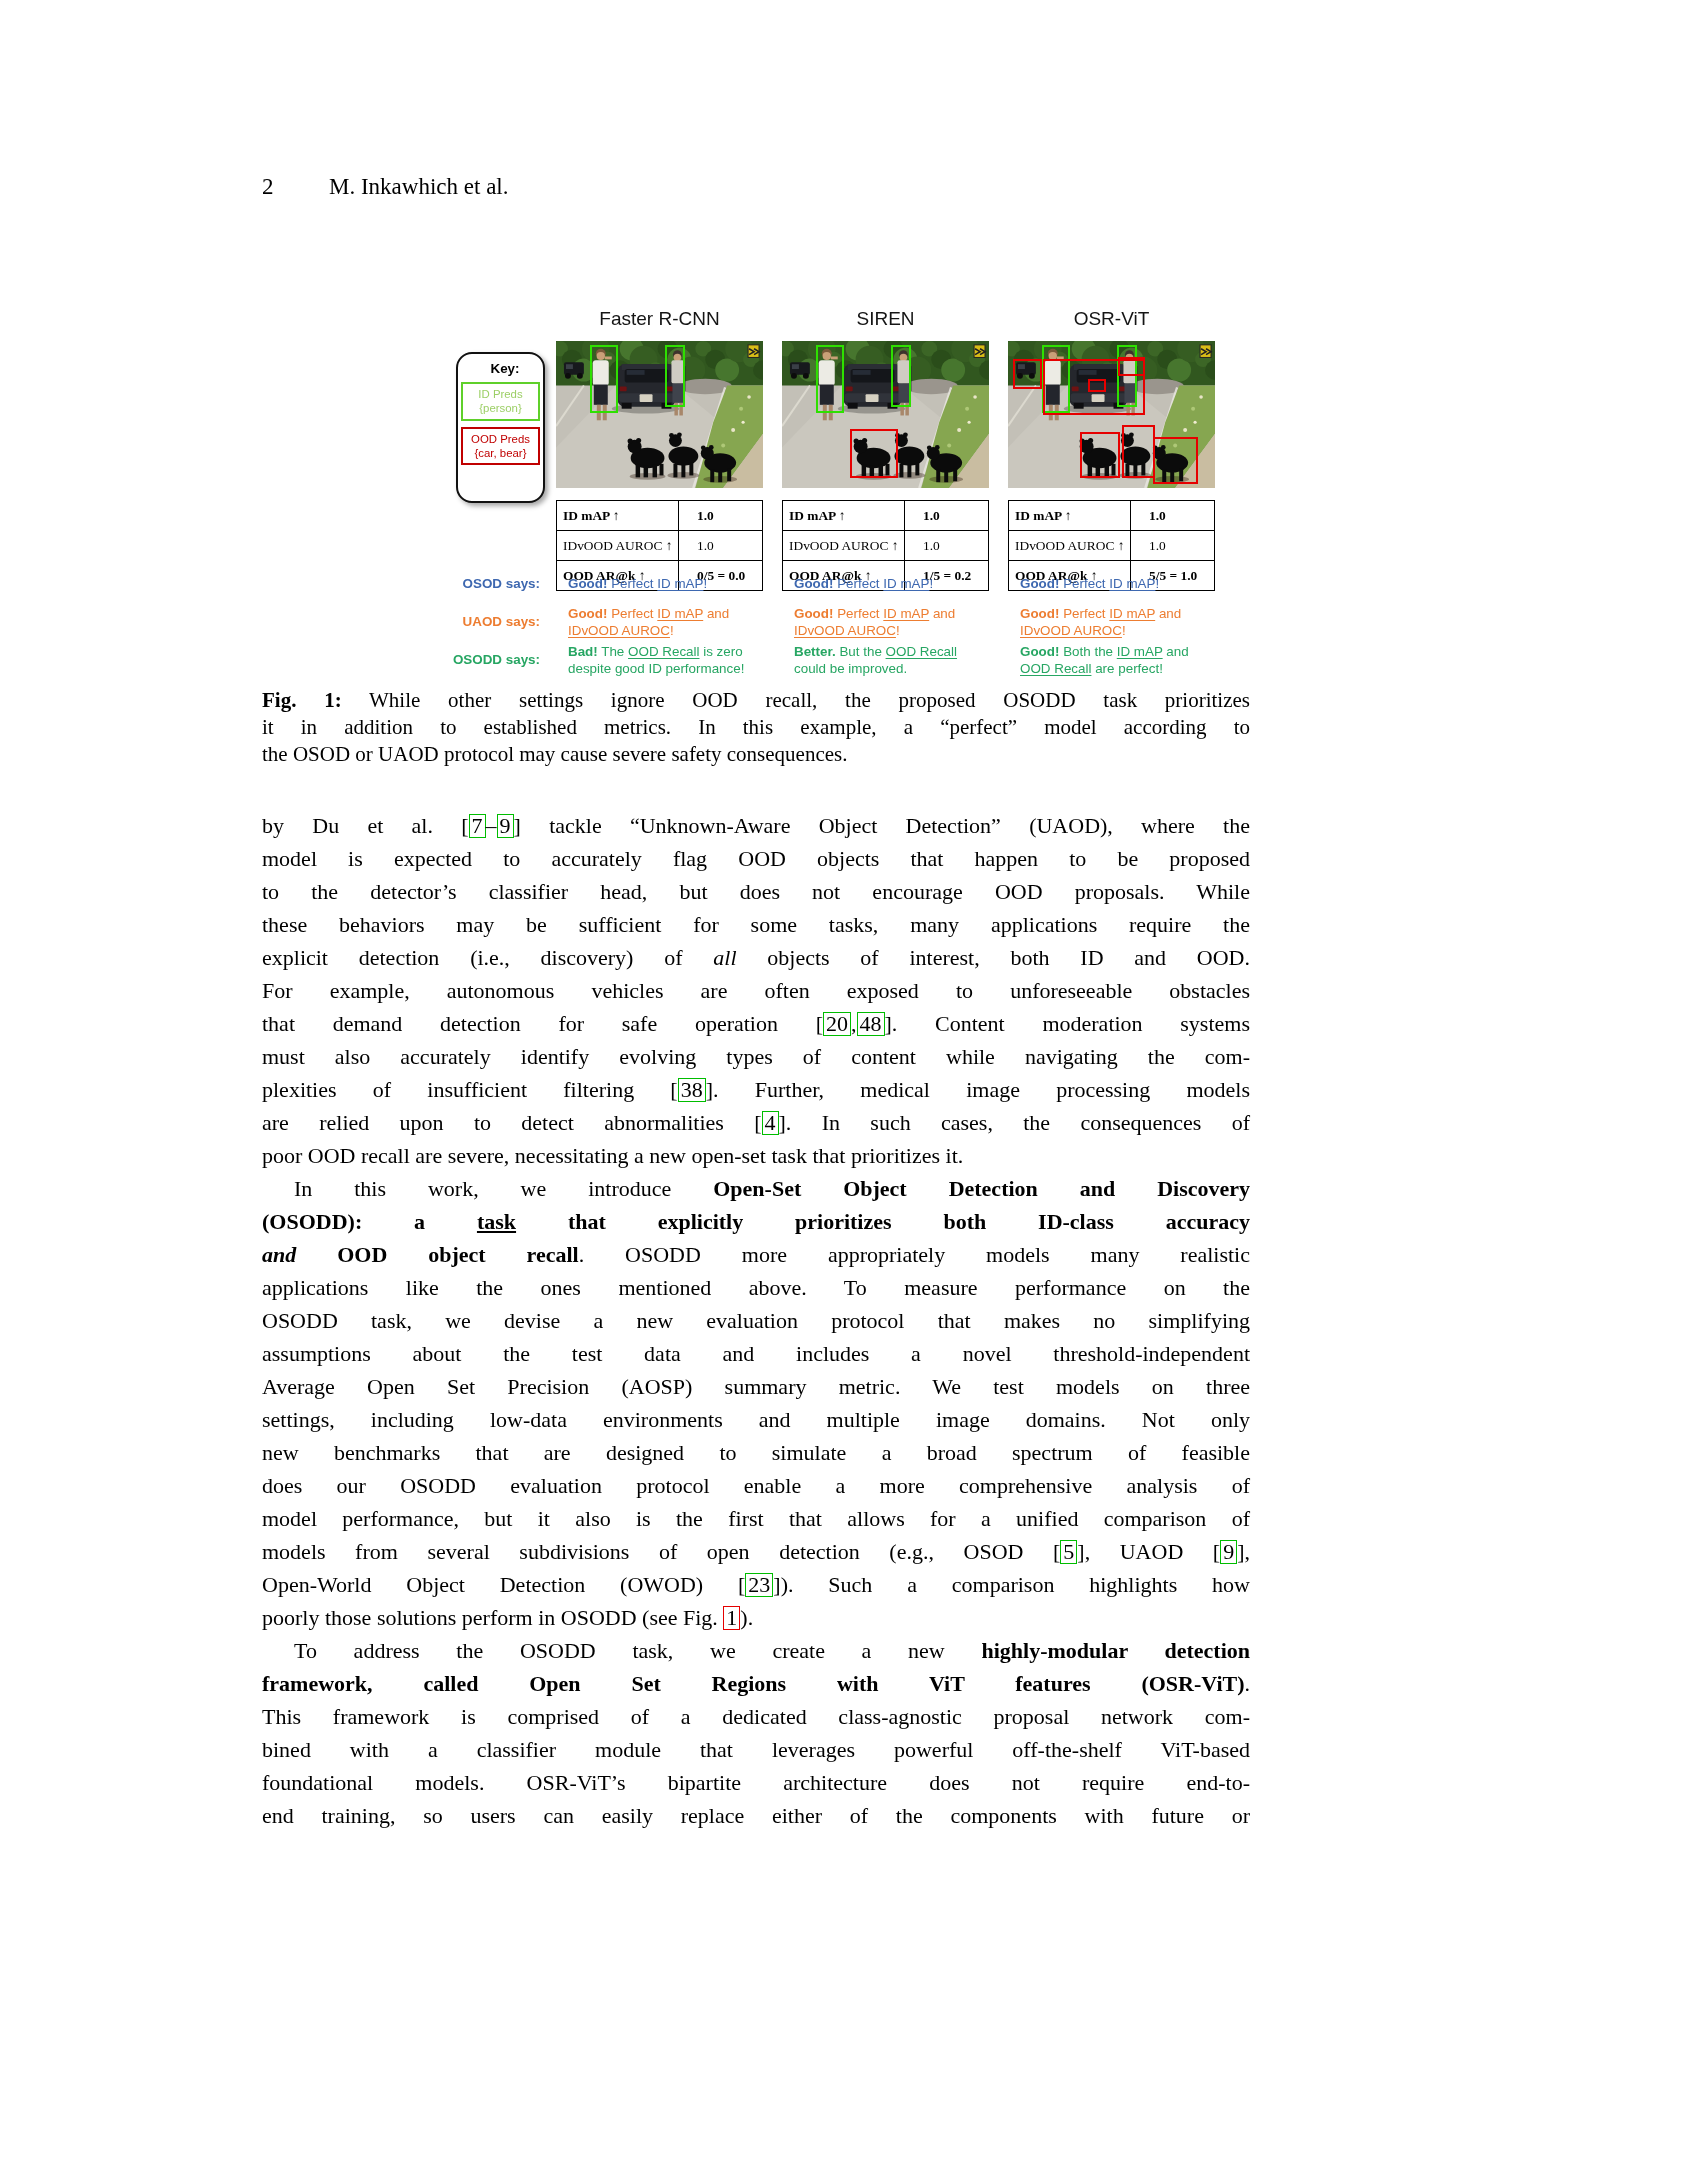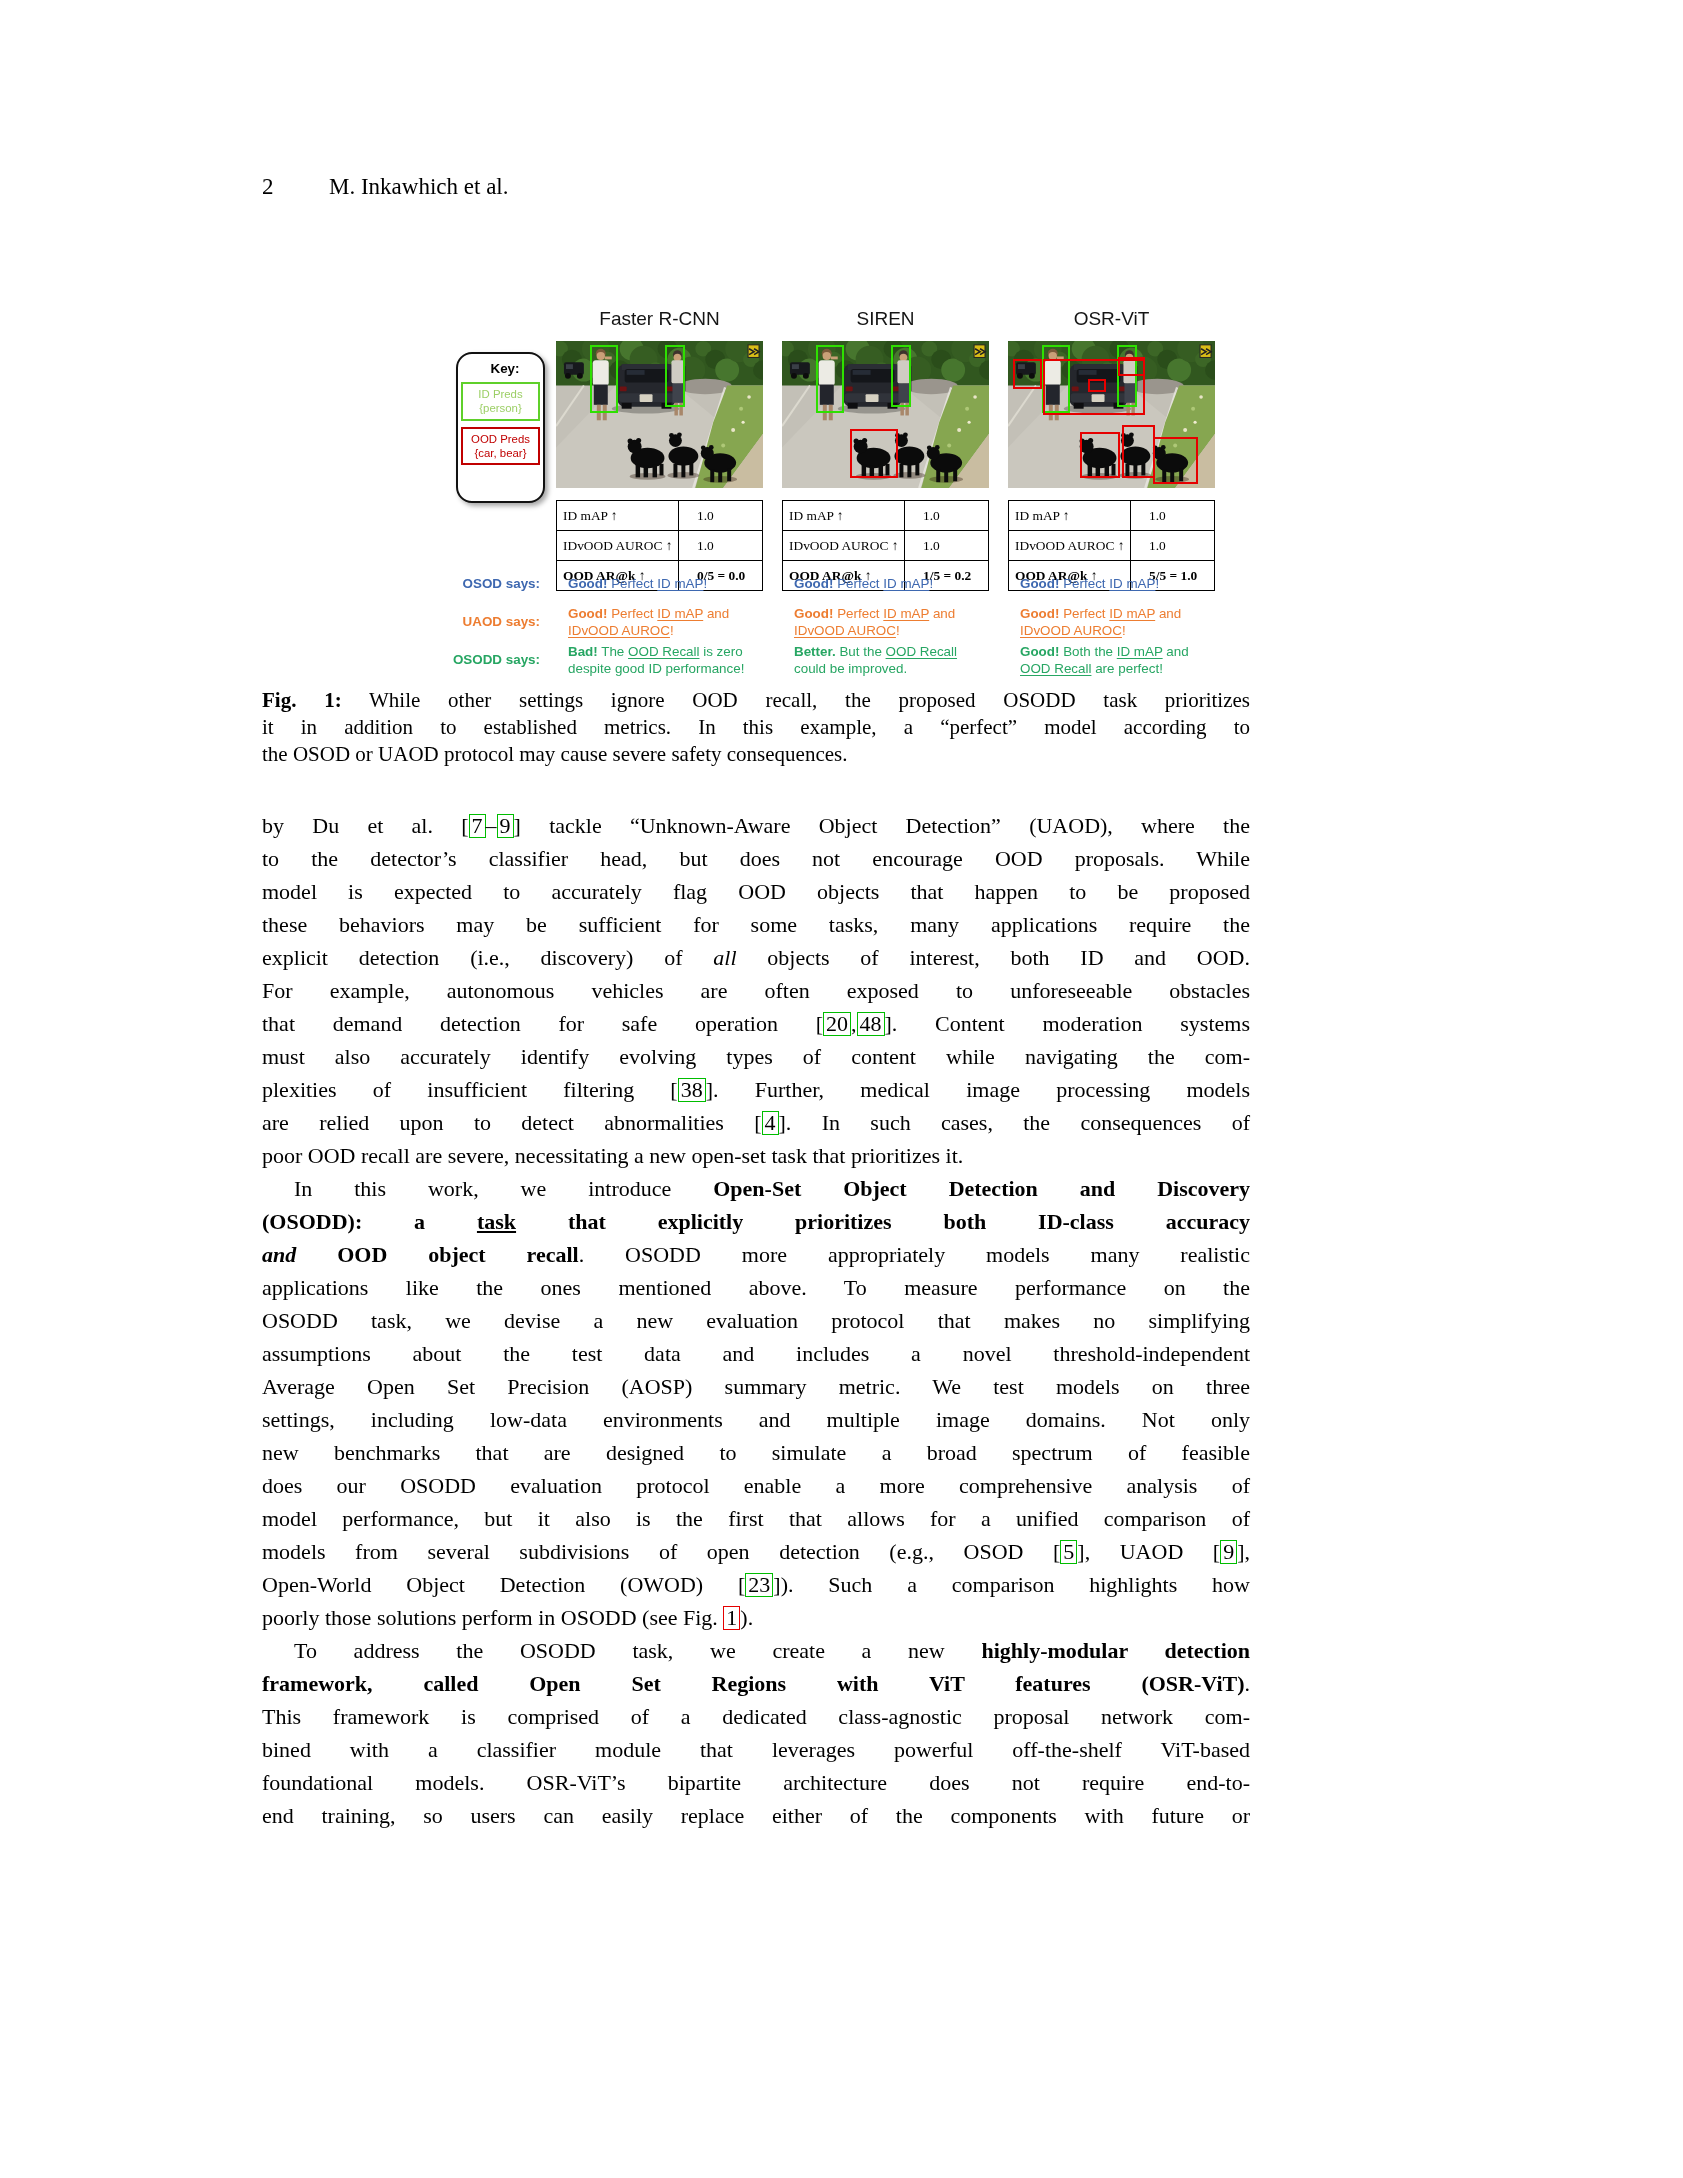--- a/index.html
+++ b/index.html
@@ -18,21 +18,21 @@
   .key-ood{border-color:#c00000;color:#c00000;}
   
   .ptitle{position:absolute;top:308px;height:24px;font-family:"Liberation Sans",sans-serif;
           font-size:19px;color:#151515;text-align:center;}
   .pimg{position:absolute;top:341px;overflow:hidden;background:#c3c0b7;}
   .pimg svg{display:block;}
   .bbox{position:absolute;border:2.5px solid;box-sizing:border-box;}
   
   .mtable{position:absolute;top:500px;border:1.5px solid #000;background:#fff;font-size:13.4px;box-sizing:border-box;}
   .mrow{display:flex;height:29px;line-height:29px;border-top:1px solid #000;}
-  .mrow:first-child{border-top:none;}
+  .mrow:first-child{border-top:none;font-weight:bold;}
   .mrow.bold{font-weight:bold;}
   .mlabel{flex:1;padding-left:6px;}
   .mval{width:65px;border-left:1px solid #000;padding-left:18px;}
   
   .says-label{position:absolute;left:262px;width:278px;text-align:right;
               font-family:"Liberation Sans",sans-serif;font-weight:bold;font-size:13.4px;line-height:17px;}
   .says-cell{position:absolute;font-family:"Liberation Sans",sans-serif;font-size:13.4px;line-height:17px;white-space:nowrap;}
   
   .sb{font-weight:bold;} .si{font-style:italic;} .sbi{font-weight:bold;font-style:italic;}
   .su{text-decoration:underline;text-underline-offset:2px;}
@@ -494,22 +494,22 @@
       </div>
     </div>
   <div class="caption" id="caption">
       <div class="cline"><span class="sb">Fig. 1:</span><span> While other settings ignore OOD recall, the proposed OSODD task prioritizes</span></div>
       <div class="cline"><span>it in addition to established metrics. In this example, a “perfect” model according to</span></div>
       <div class="cline nl"><span>the OSOD or UAOD protocol may cause severe safety consequences.</span></div>
     </div>
   <div class="bodytxt" id="bodytxt">
       <div>
         <div class="line jw"><span>by Du et al. [</span><span class="cg">7</span><span>–</span><span class="cg">9</span><span>] tackle “Unknown-Aware Object Detection” (UAOD), where the</span></div>
+        <div class="line jw"><span>model is expected to accurately flag OOD objects that happen to be proposed</span></div>
         <div class="line jw"><span>to the detector’s classifier head, but does not encourage OOD proposals. While</span></div>
-        <div class="line jw"><span>model is expected to accurately flag OOD objects that happen to be proposed</span></div>
         <div class="line jw"><span>these behaviors may be sufficient for some tasks, many applications require the</span></div>
         <div class="line jw"><span>explicit detection (i.e., discovery) of </span><span class="si">all</span><span> objects of interest, both ID and OOD.</span></div>
         <div class="line jw"><span>For example, autonomous vehicles are often exposed to unforeseeable obstacles</span></div>
         <div class="line jw"><span>that demand detection for safe operation [</span><span class="cg">20</span><span>,</span><span class="cg">48</span><span>]. Content moderation systems</span></div>
         <div class="line jw"><span>must also accurately identify evolving types of content while navigating the com-</span></div>
         <div class="line jw"><span>plexities of insufficient filtering [</span><span class="cg">38</span><span>]. Further, medical image processing models</span></div>
         <div class="line jw"><span>are relied upon to detect abnormalities [</span><span class="cg">4</span><span>]. In such cases, the consequences of</span></div>
         <div class="line jw nl"><span>poor OOD recall are severe, necessitating a new open-set task that prioritizes it.</span></div>
       </div>
       <div>

